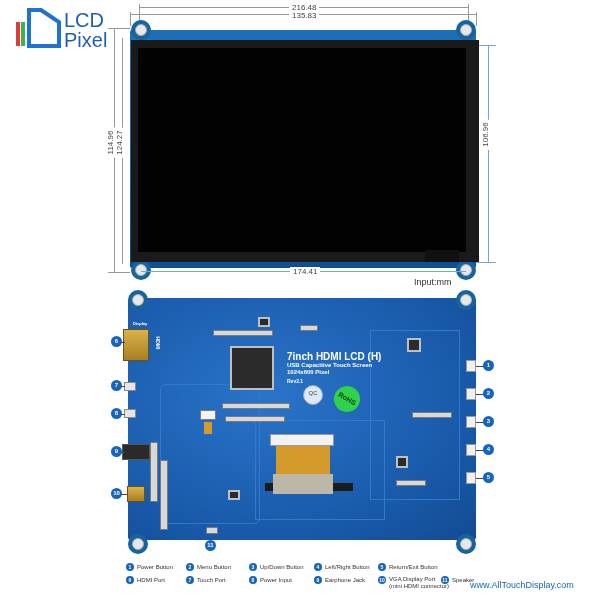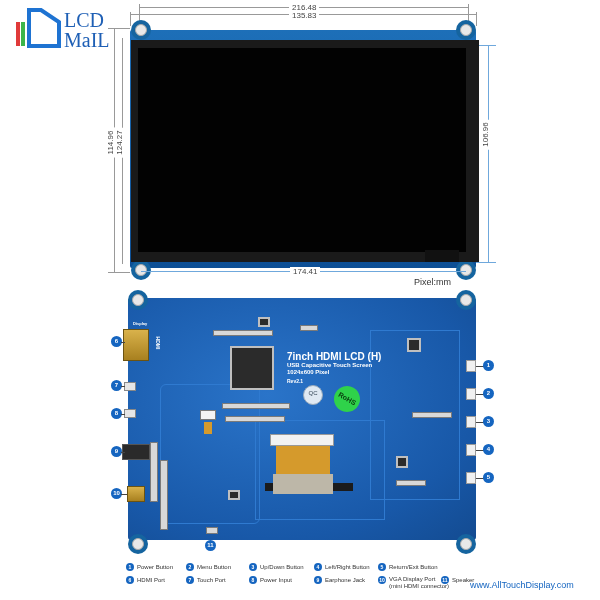--- a/index.html
+++ b/index.html
@@ -6,21 +6,21 @@
   html, body { width: 600px; height: 600px; background: #ffffff; overflow: hidden; }
   body { position: relative; font-family: "Liberation Sans", sans-serif; color: #333; }
 
   .abs { position: absolute; }
 
   
   .logo { left: 8px; top: 6px; width: 110px; height: 44px; }
   .logo .bar { position: absolute; bottom: 4px; width: 4px; }
   .logo .bar.r { left: 8px; height: 24px; background: #e03a3a; }
   .logo .bar.g { left: 13px; height: 24px; background: #3bb54a; }
-  .logo .t1, .logo .t2 { position: absolute; left: 56px; font-family: Liberation Serif, serif; color: #1e5fb5; font-size: 20px; line-height: 20px; }
+  .logo .t1, .logo .t2 { position: absolute; left: 56px; font-family: Liberation Sans, sans-serif; color: #1e5fb5; font-size: 20px; line-height: 20px; }
   .logo .t1 { top: 4px; }
   .logo .t2 { top: 24px; }
 
   
   .dim-h { height: 1px; background: #999; }
   .dim-v { width: 1px; background: #999; }
   .dim-h.blue, .dim-v.blue { background: #6fa8dc; }
   .dim-label { font-size: 8px; color: #444; background: #fff; padding: 0 3px; line-height: 9px; white-space: nowrap; }
   .dim-label.vert { transform: rotate(-90deg); transform-origin: center; }
 
@@ -76,21 +76,21 @@
 </head>
 <body>
 
 <div class="abs logo">
   <div class="bar r"></div>
   <div class="bar g"></div>
   <svg class="abs" style="left:19px;top:2px" width="34" height="40">
     <polygon points="2,2 14,2 32,14 32,38 2,38" fill="none" stroke="#1e73d2" stroke-width="4"></polygon>
   </svg>
   <div class="t1">LCD</div>
-  <div class="t2">MaIL</div>
+  <div class="t2">Pixel</div>
 </div>
 
 <div class="abs dim-v" style="left:139px;top:4px;height:20px"></div>
 <div class="abs dim-v" style="left:468px;top:4px;height:20px"></div>
 <div class="abs dim-v" style="left:130px;top:12px;height:14px"></div>
 <div class="abs dim-v" style="left:476px;top:12px;height:14px"></div>
 <div class="abs dim-h" style="left:139px;top:7px;width:329px"></div>
 <div class="abs dim-h" style="left:130px;top:14px;width:346px"></div>
 <div class="abs dim-label" style="left:289px;top:3px">216.48</div>
 <div class="abs dim-label" style="left:289px;top:11px">135.83</div>
@@ -119,21 +119,21 @@
   </div>
 <div class="abs ear" style="left:456px;top:260px">
     <div class="hole"></div>
   </div>
 <div class="abs lcd-bezel"></div>
 <div class="abs lcd-screen"></div>
 <div class="abs lcd-flex"></div>
 
 <div class="abs dim-h blue" style="left:141px;top:271px;width:325px"></div>
 <div class="abs dim-label" style="left:290px;top:267px">174.41</div>
-<div class="abs unit">Pixel:mm</div>
+<div class="abs unit">Input:mm</div>
 
 <div class="abs pcb"></div>
 <div class="abs ear" style="left:128px;top:290px">
     <div class="hole"></div>
   </div>
 <div class="abs ear" style="left:456px;top:290px">
     <div class="hole"></div>
   </div>
 <div class="abs ear" style="left:128px;top:534px">
     <div class="hole"></div>

